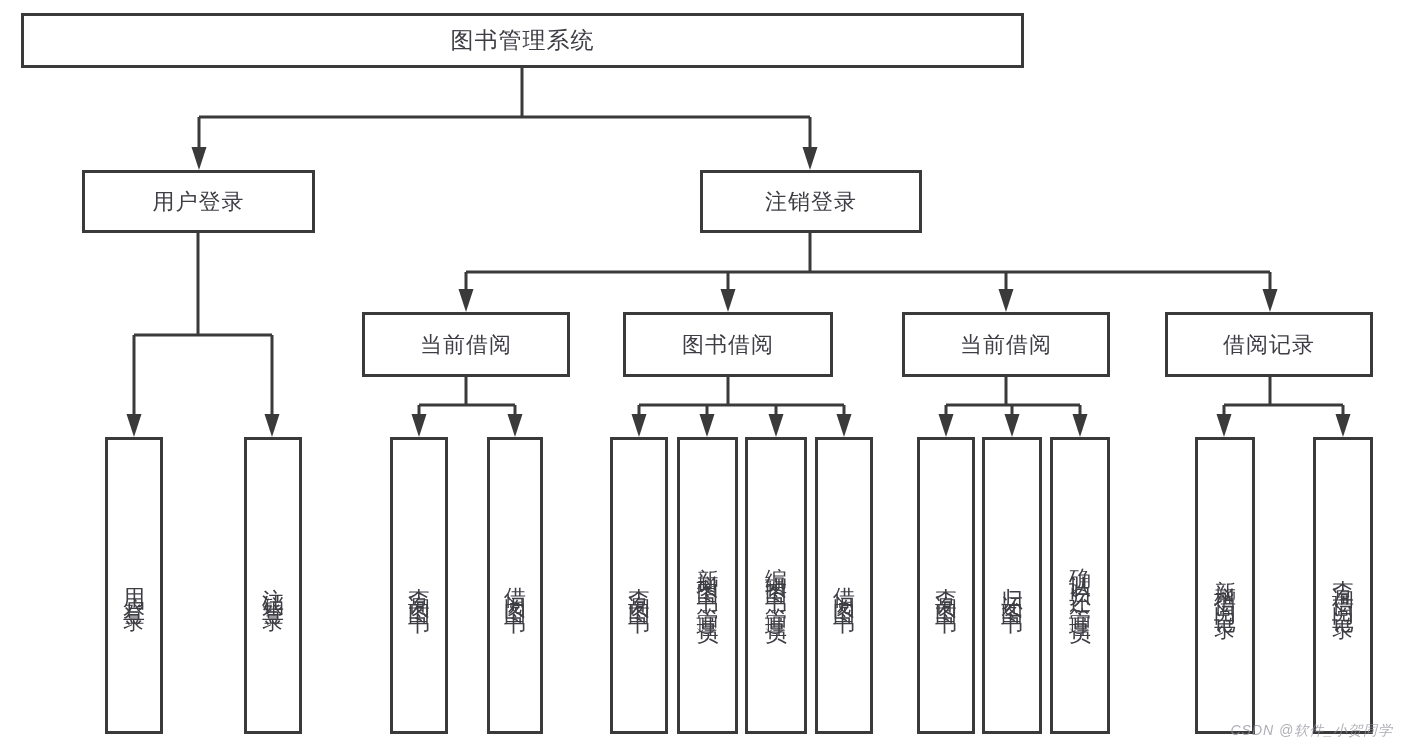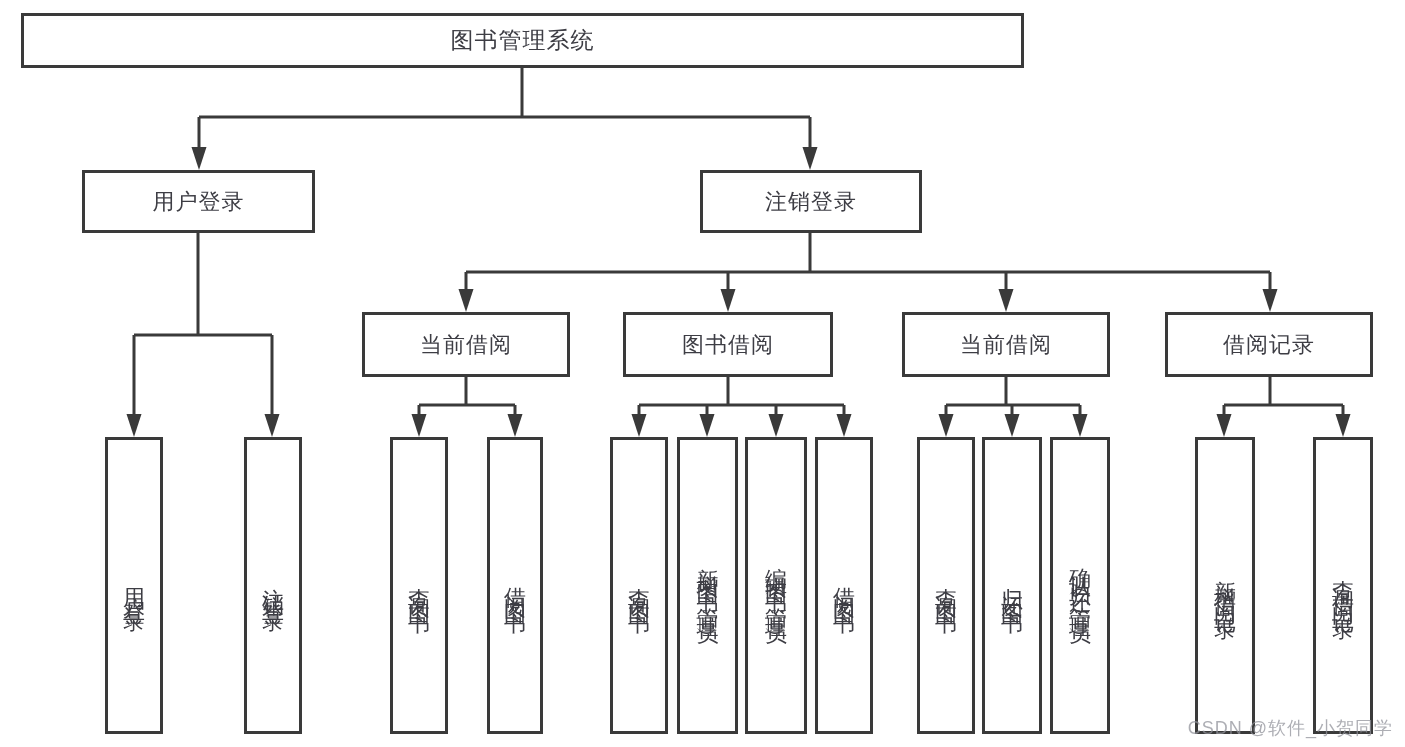--- a/index.html
+++ b/index.html
@@ -53,24 +53,25 @@
     text-orientation: mixed;
     font-size: 22px;
     letter-spacing: 8px;
     line-height: 1;
     white-space: nowrap;
   }
   .watermark {
     position: absolute;
     right: 12px;
     bottom: 7px;
-    font-size: 18px;
+    font-size: 14px;
     color: rgba(145, 147, 155, 0.75);
     letter-spacing: 1px;
     white-space: nowrap;
+    font-style: italic;
   }
 </style>
 </head>
 <body>
 
 <div id="canvas">
 
   <svg class="wires" viewBox="0 0 1405 747">
 
     <path d="M522 68 V117 M199 117 H810 M199 117 V150 M810 117 V150"></path>

